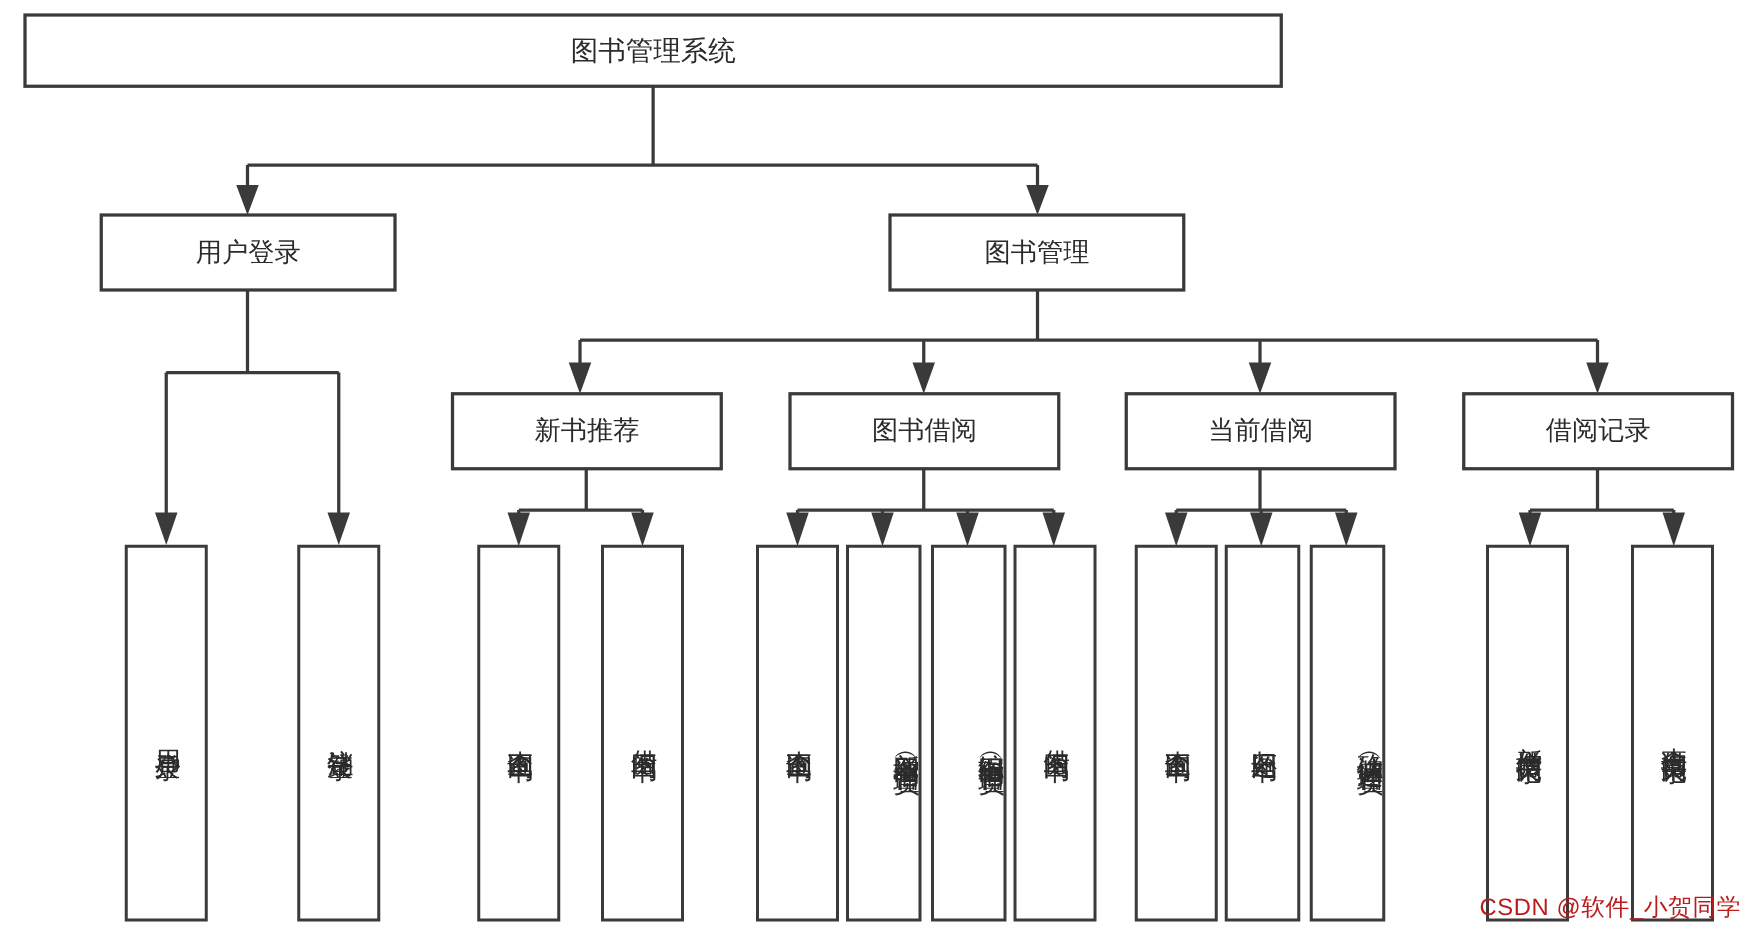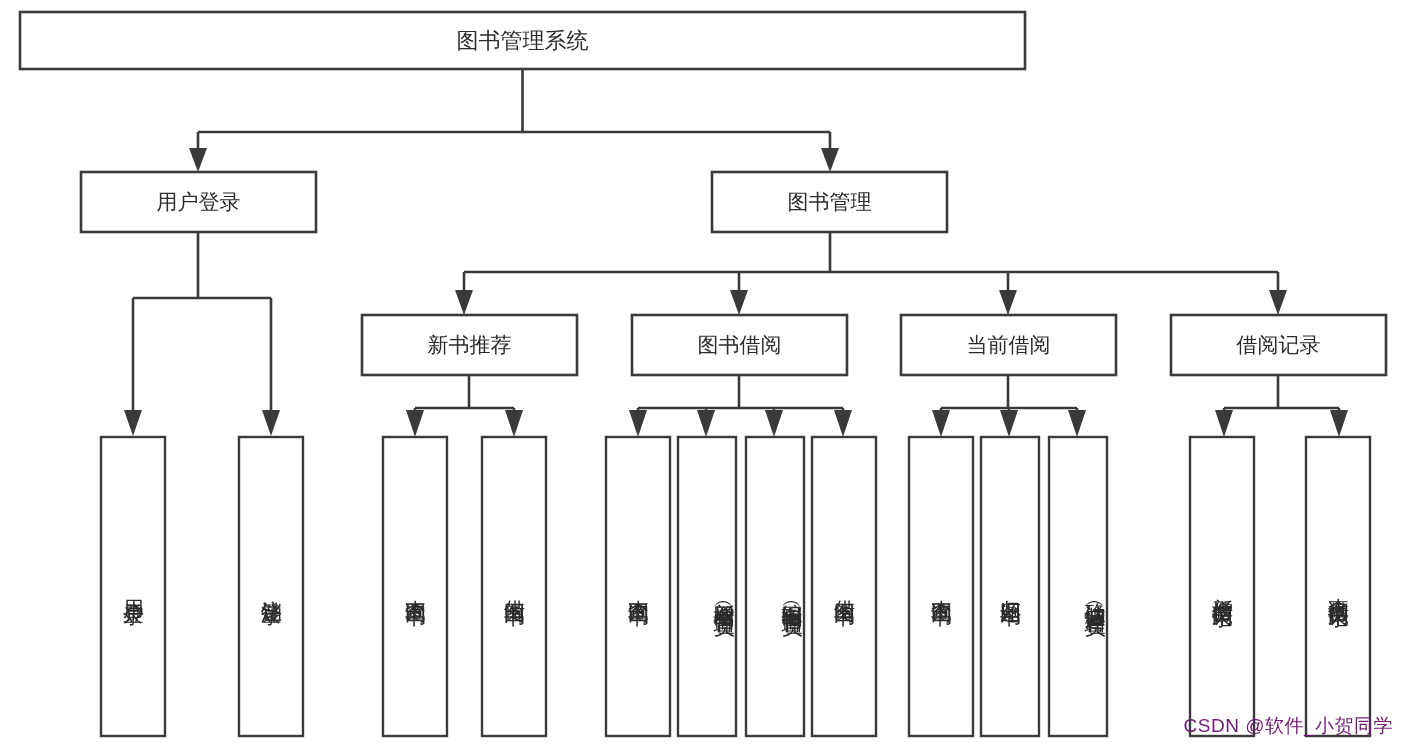--- a/index.html
+++ b/index.html
@@ -69,21 +69,21 @@
     text-align: center;
     white-space: normal;
     pointer-events: none;
   }
   #watermark {
     position: absolute;
     right: 12px;
     bottom: 8px;
     font-family: "Liberation Sans", "DejaVu Sans", sans-serif;
     font-size: 19px;
-    color: #701a75;
+    color: #b91c1c;
     letter-spacing: 0.5px;
     white-space: nowrap;
   }
 </style>
 </head>
 <body>
 
 <div id="diagram-root">
 
   <svg class="flow" viewBox="0 0 1405 747" xmlns="http://www.w3.org/2000/svg">

